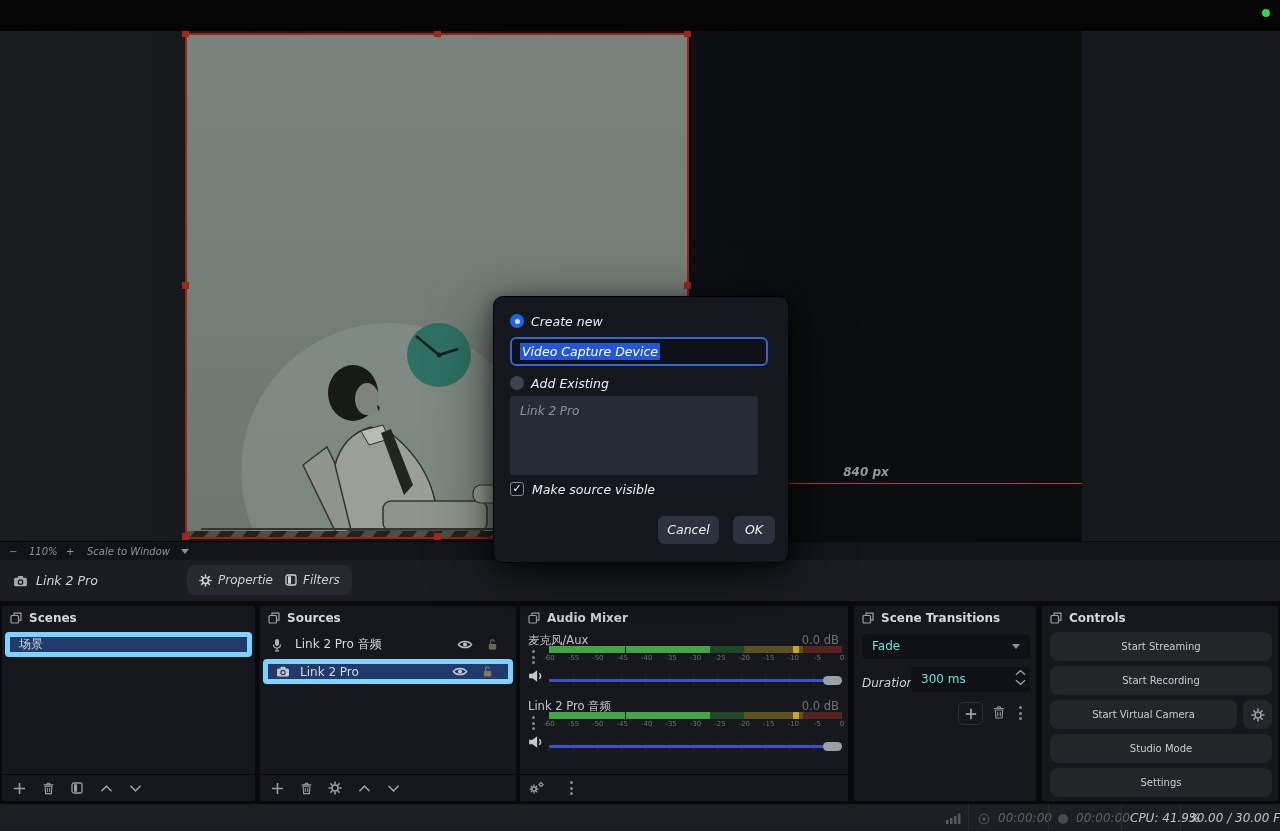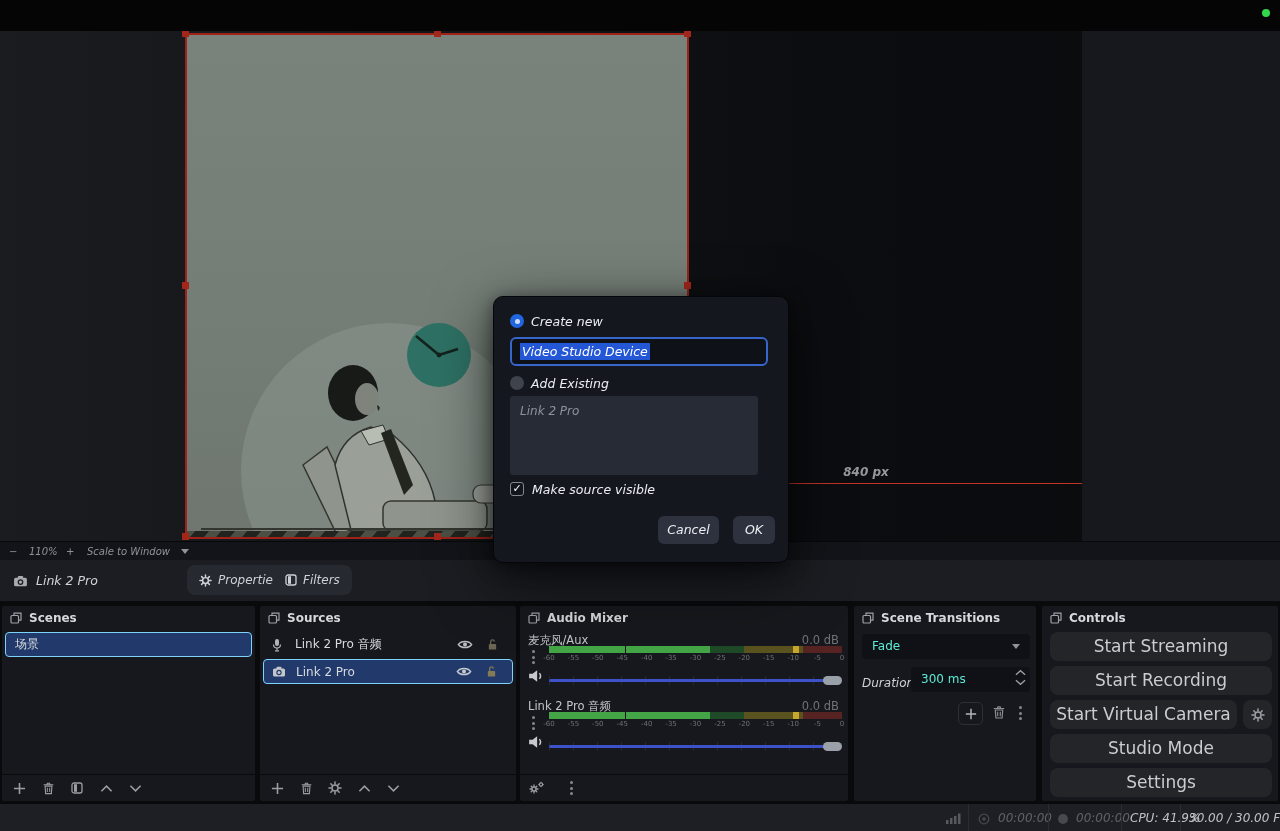--- a/index.html
+++ b/index.html
@@ -34,21 +34,21 @@
   .tb-btn { position:absolute; top:5px; height:30px; background:#26292f; border-radius:8px; display:flex; align-items:center; gap:6px; padding:0 12px; font-size:12px; color:#ced1d5; }
 
   
   .docks-bg { left:0; top:601px; width:1280px; height:202px; background:#0a0a0c; }
   .panel { position:absolute; top:605px; height:197px; background:#17181d; border:1px solid #090a0c; border-radius:3px; }
   .panel-header { position:absolute; left:0; top:0; right:0; height:24px; display:flex; align-items:center; gap:7px; padding-left:8px; font-size:12px; font-weight:600; color:#d6d8dc; }
   .panel-toolbar { position:absolute; left:0; right:0; bottom:0; height:27px; border-top:1px solid #0a0a0c; display:flex; align-items:center; gap:13px; padding-left:9px; }
   .icon-btn { width:16px; height:16px; display:flex; align-items:center; justify-content:center; }
 
   .list-row { position:absolute; left:3px; right:3px; height:25px; border-radius:4px; display:flex; align-items:center; font-size:12px; color:#d7dade; }
-  .list-row.selected { background:#213a6b; border:1px solid #7dd3fc; }
+  .list-row.selected { background:#213a6b; border:5px solid #7dd3fc; }
   .row-icon { margin-left:8px; margin-right:9px; width:15px; display:flex; }
   .row-right { position:absolute; display:flex; }
 
   
   .mix-name { position:absolute; left:8px; font-size:11.5px; color:#c3c6ca; }
   .mix-db { position:absolute; right:9px; font-size:11.5px; color:#6e7176; }
   .meter { position:absolute; left:29px; width:293px; height:7px; background:#0e1013; }
   .meter .seg { position:absolute; top:0; height:100%; }
   .ticks { position:absolute; left:29px; width:293px; height:9px; }
   .ticks .tick { position:absolute; top:0; transform:translateX(-50%); font-size:7px; color:#6d7075; }
@@ -56,21 +56,21 @@
   .kebab i { width:3px; height:3px; border-radius:50%; background:#85888d; }
   .vol-track { position:absolute; left:29px; width:293px; height:3px; background:#3d52c9; border-radius:2px; }
   .vol-ticks { position:absolute; left:29px; width:293px; height:9px; background:repeating-linear-gradient(90deg,#34373d 0 1px,transparent 1px 24px); opacity:.55; }
   .vol-handle { position:absolute; width:19px; height:9px; background:#9aa0a8; border-radius:5px; }
 
   
   .field { position:absolute; background:#101116; border-radius:4px; font-size:12px; color:#5eead4; }
   .spin-col { position:absolute; right:4px; top:2px; display:flex; flex-direction:column; gap:3px; }
 
   
-  .ctl-btn { position:absolute; left:8px; width:222px; height:29px; background:#232529; border-radius:8px; text-align:center; line-height:29px; font-size:17px; color:#caccd1; }
+  .ctl-btn { position:absolute; left:8px; width:222px; height:29px; background:#232529; border-radius:8px; text-align:center; line-height:29px; font-size:10px; color:#caccd1; }
 
   
   .status-bar { left:0; top:803px; width:1280px; height:28px; background:#1d1f24; border-top:1px solid #08090b; font-size:12px; }
   .status-bar .sep { position:absolute; top:0; width:1px; height:28px; background:#2a2c31; }
   .dim { color:#5f6267; }
   .bright { color:#bfc2c7; }
   .sb-item { position:absolute; top:7px; }
 
   
   .dialog { left:493px; top:296px; width:296px; height:267px; background:#14171e; border:1px solid #05060a; border-radius:10px;
@@ -584,21 +584,21 @@
   <span class="sb-item bright nowrap" style="left:1130px">CPU: 41.9%</span>
   <span class="sep" style="left:1180px"></span>
   <span class="sb-item bright nowrap" style="left:1189px">30.00 / 30.00 FPS</span>
 </div>
 
 <div class="abs dialog">
   <span class="radio on" style="left:16px;top:17px"></span>
   <span class="dlg-label nowrap" style="left:37px;top:17px">Create new</span>
 
   <div class="name-input">
-    <span class="sel-text nowrap">Video Studio Device</span>
+    <span class="sel-text nowrap">Video Capture Device</span>
   </div>
 
   <span class="radio off" style="left:16px;top:79px"></span>
   <span class="dlg-label nowrap" style="left:37px;top:79px">Add Existing</span>
 
   <div class="existing-list">
     <span class="existing-item nowrap">Link 2 Pro</span>
   </div>
 
   <span class="checkbox">✓</span>

